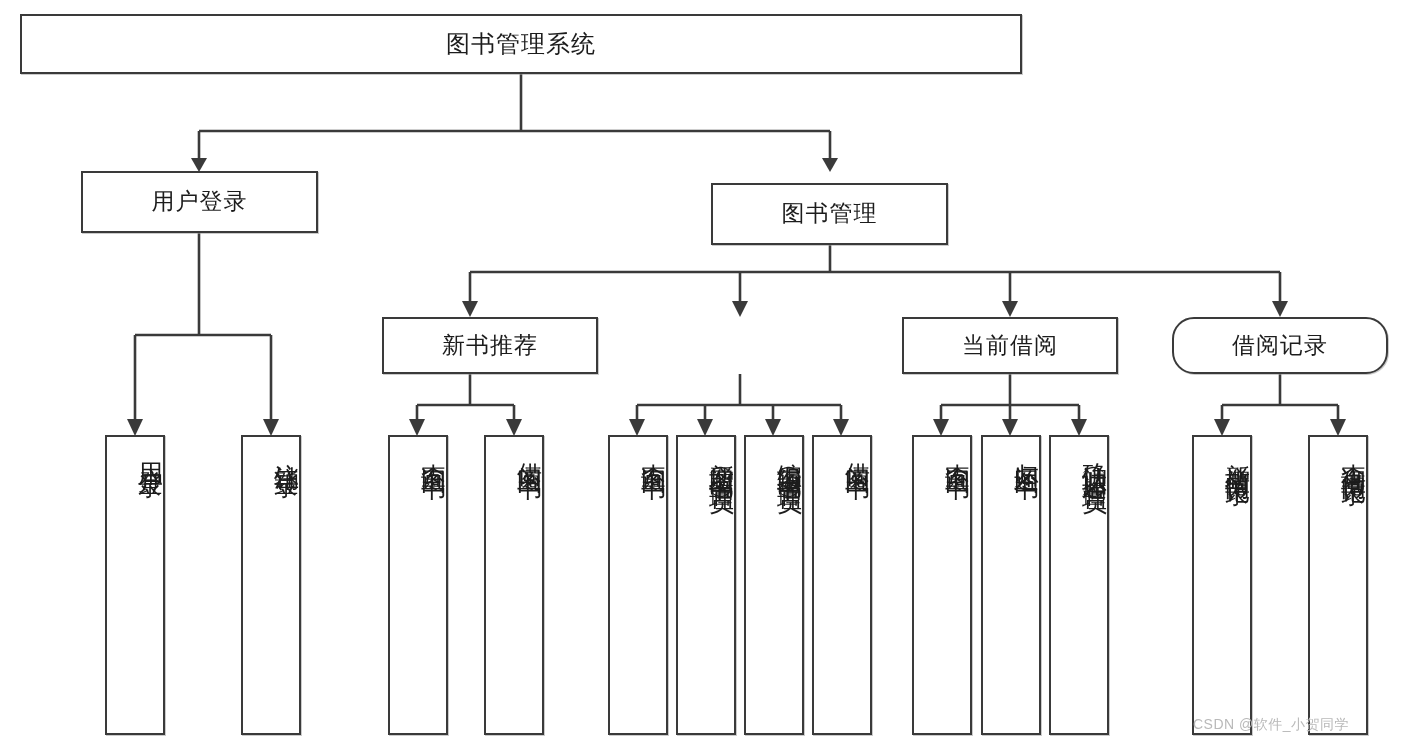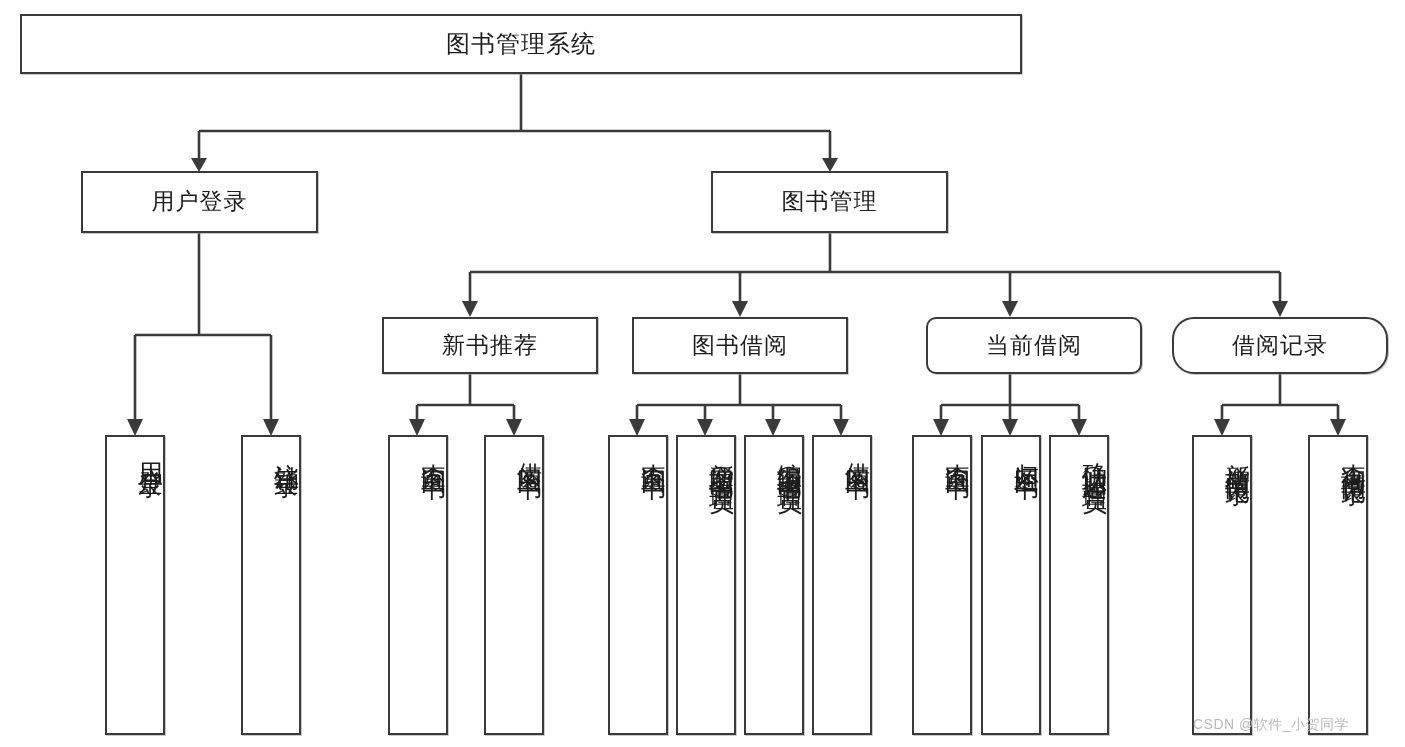--- a/index.html
+++ b/index.html
@@ -114,31 +114,28 @@
     <polygon points="1330,419 1346,419 1338,436"></polygon>
   </svg>
 
   <div class="node h-node root" style="left:20px;top:14px;width:1002px;height:60px;">
     <span class="lbl">图书管理系统</span>
   </div>
 
   <div class="node h-node" style="left:81px;top:171px;width:237px;height:62px;">
     <span class="lbl">用户登录</span>
   </div>
-  <div class="node h-node" style="left:711px;top:171px;width:237px;height:62px;">
+  <div class="node h-node" style="left:711px;top:183px;width:237px;height:62px;">
     <span class="lbl">图书管理</span>
   </div>
 
   <div class="node h-node" style="left:362px;top:317px;width:216px;height:57px;margin-left:20px;">
     <span class="lbl">新书推荐</span>
   </div>
-  <div class="node h-node" style="left:632px;top:317px;width:216px;height:57px;">
-    <span class="lbl">图书借阅</span>
-  </div>
-  <div class="node h-node" style="left:926px;top:317px;width:216px;height:57px;border-radius:10px;">
+  <div class="node h-node" style="left:902px;top:317px;width:216px;height:57px;">
     <span class="lbl">当前借阅</span>
   </div>
   <div class="node h-node" style="left:1172px;top:317px;width:216px;height:57px;border-radius:22px;">
     <span class="lbl">借阅记录</span>
   </div>
 
   <div class="node v-node mid" style="left:105px;top:435px;width:60px;height:300px;">
     <span class="lbl">用户登录</span>
   </div>
   <div class="node v-node mid" style="left:241px;top:435px;width:60px;height:300px;">

